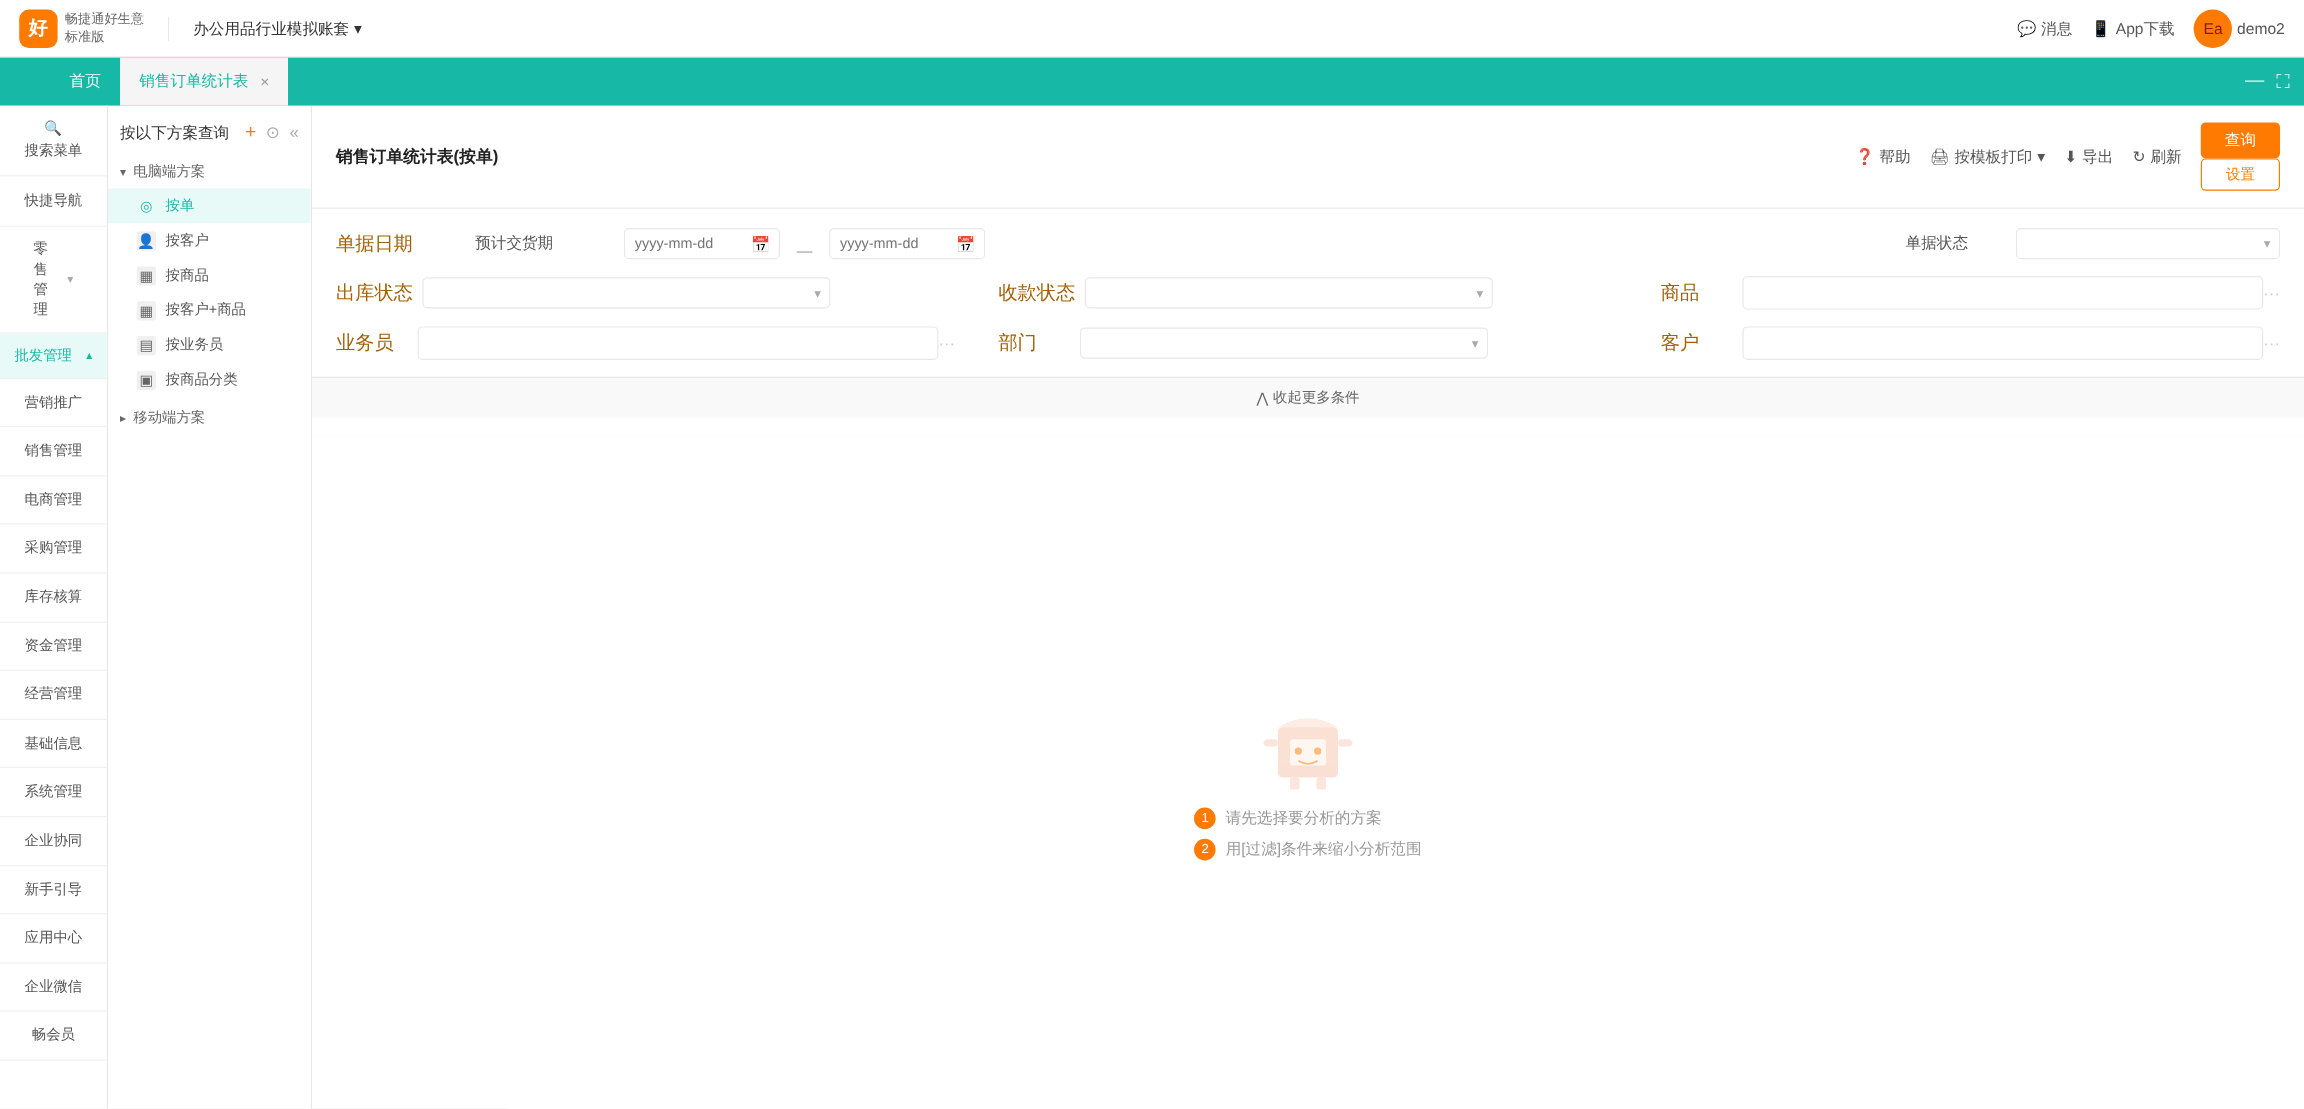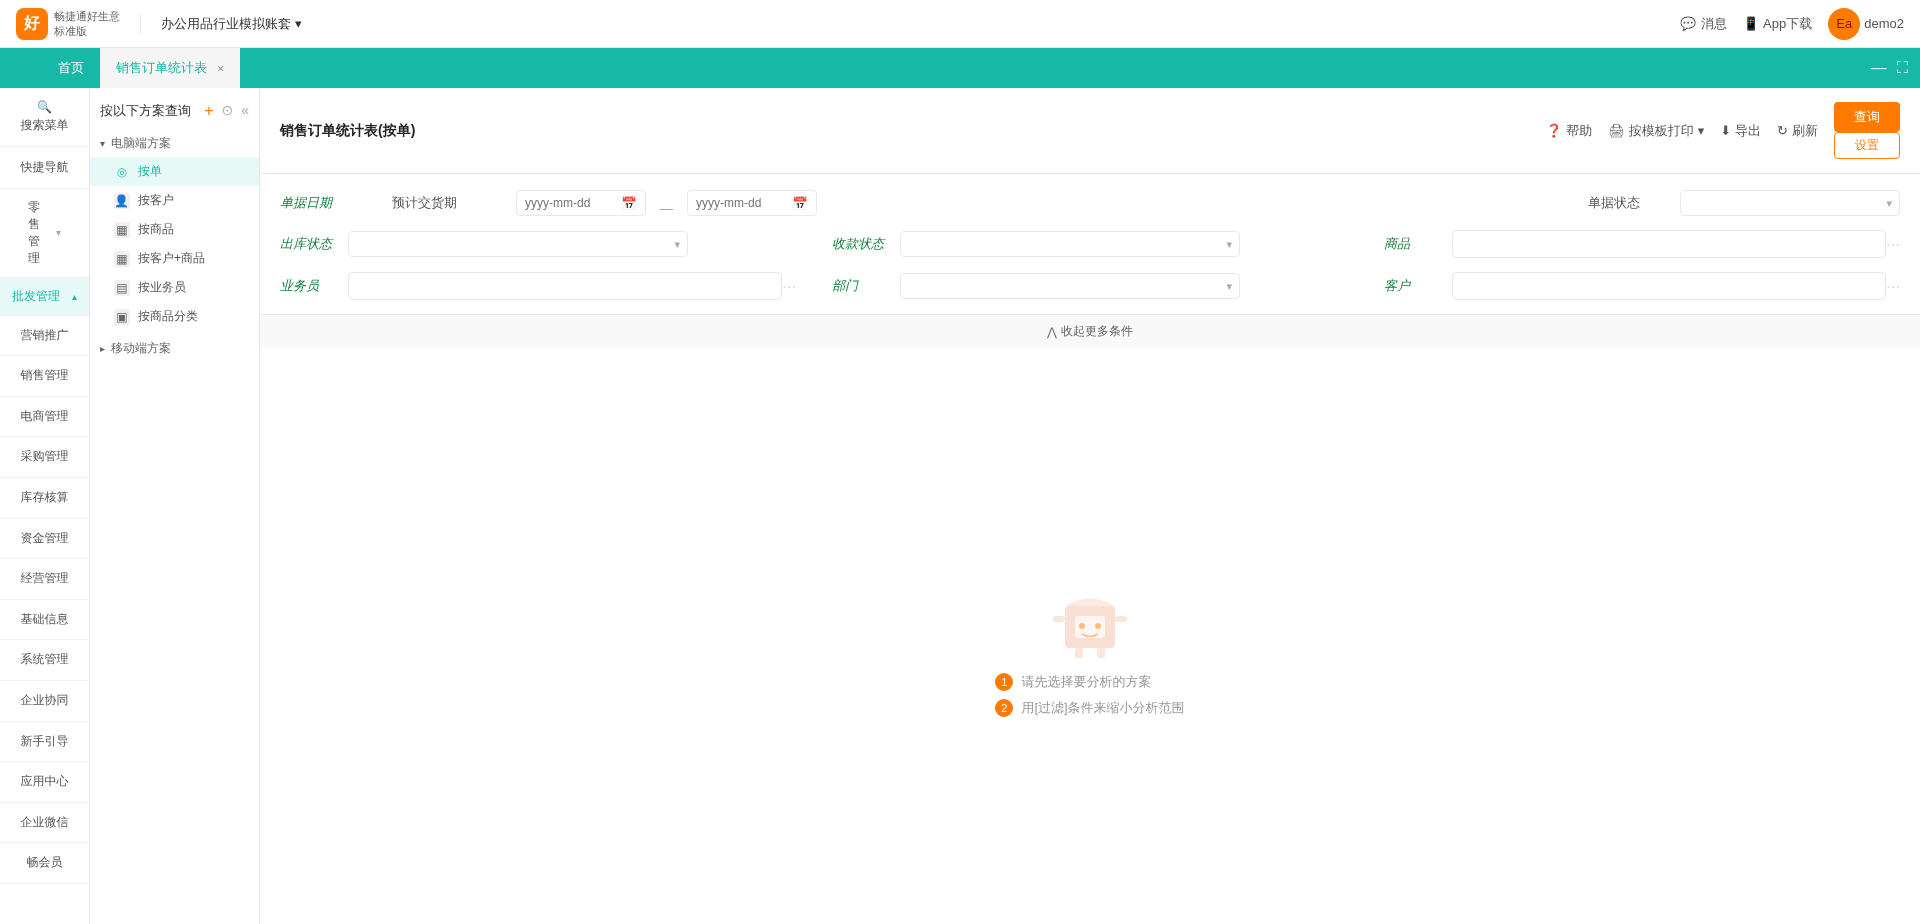--- a/index.html
+++ b/index.html
@@ -198,25 +198,24 @@
       flex-shrink: 0;
     }
     .filter-row {
       display: flex;
       align-items: center;
       margin-bottom: 14px;
       gap: 12px;
     }
     .filter-row:last-child { margin-bottom: 0; }
     .filter-label {
-      font-size: 13px;
-      color: #15803d;
+      font-size: 16px;
+      color: #a16207;
       white-space: nowrap;
       min-width: 60px;
-      font-style: italic;
     }
     .filter-date-group {
       display: flex;
       align-items: center;
       gap: 6px;
     }
     .date-btn {
       padding: 3px 8px;
       border-radius: 3px;
       font-size: 12px;

